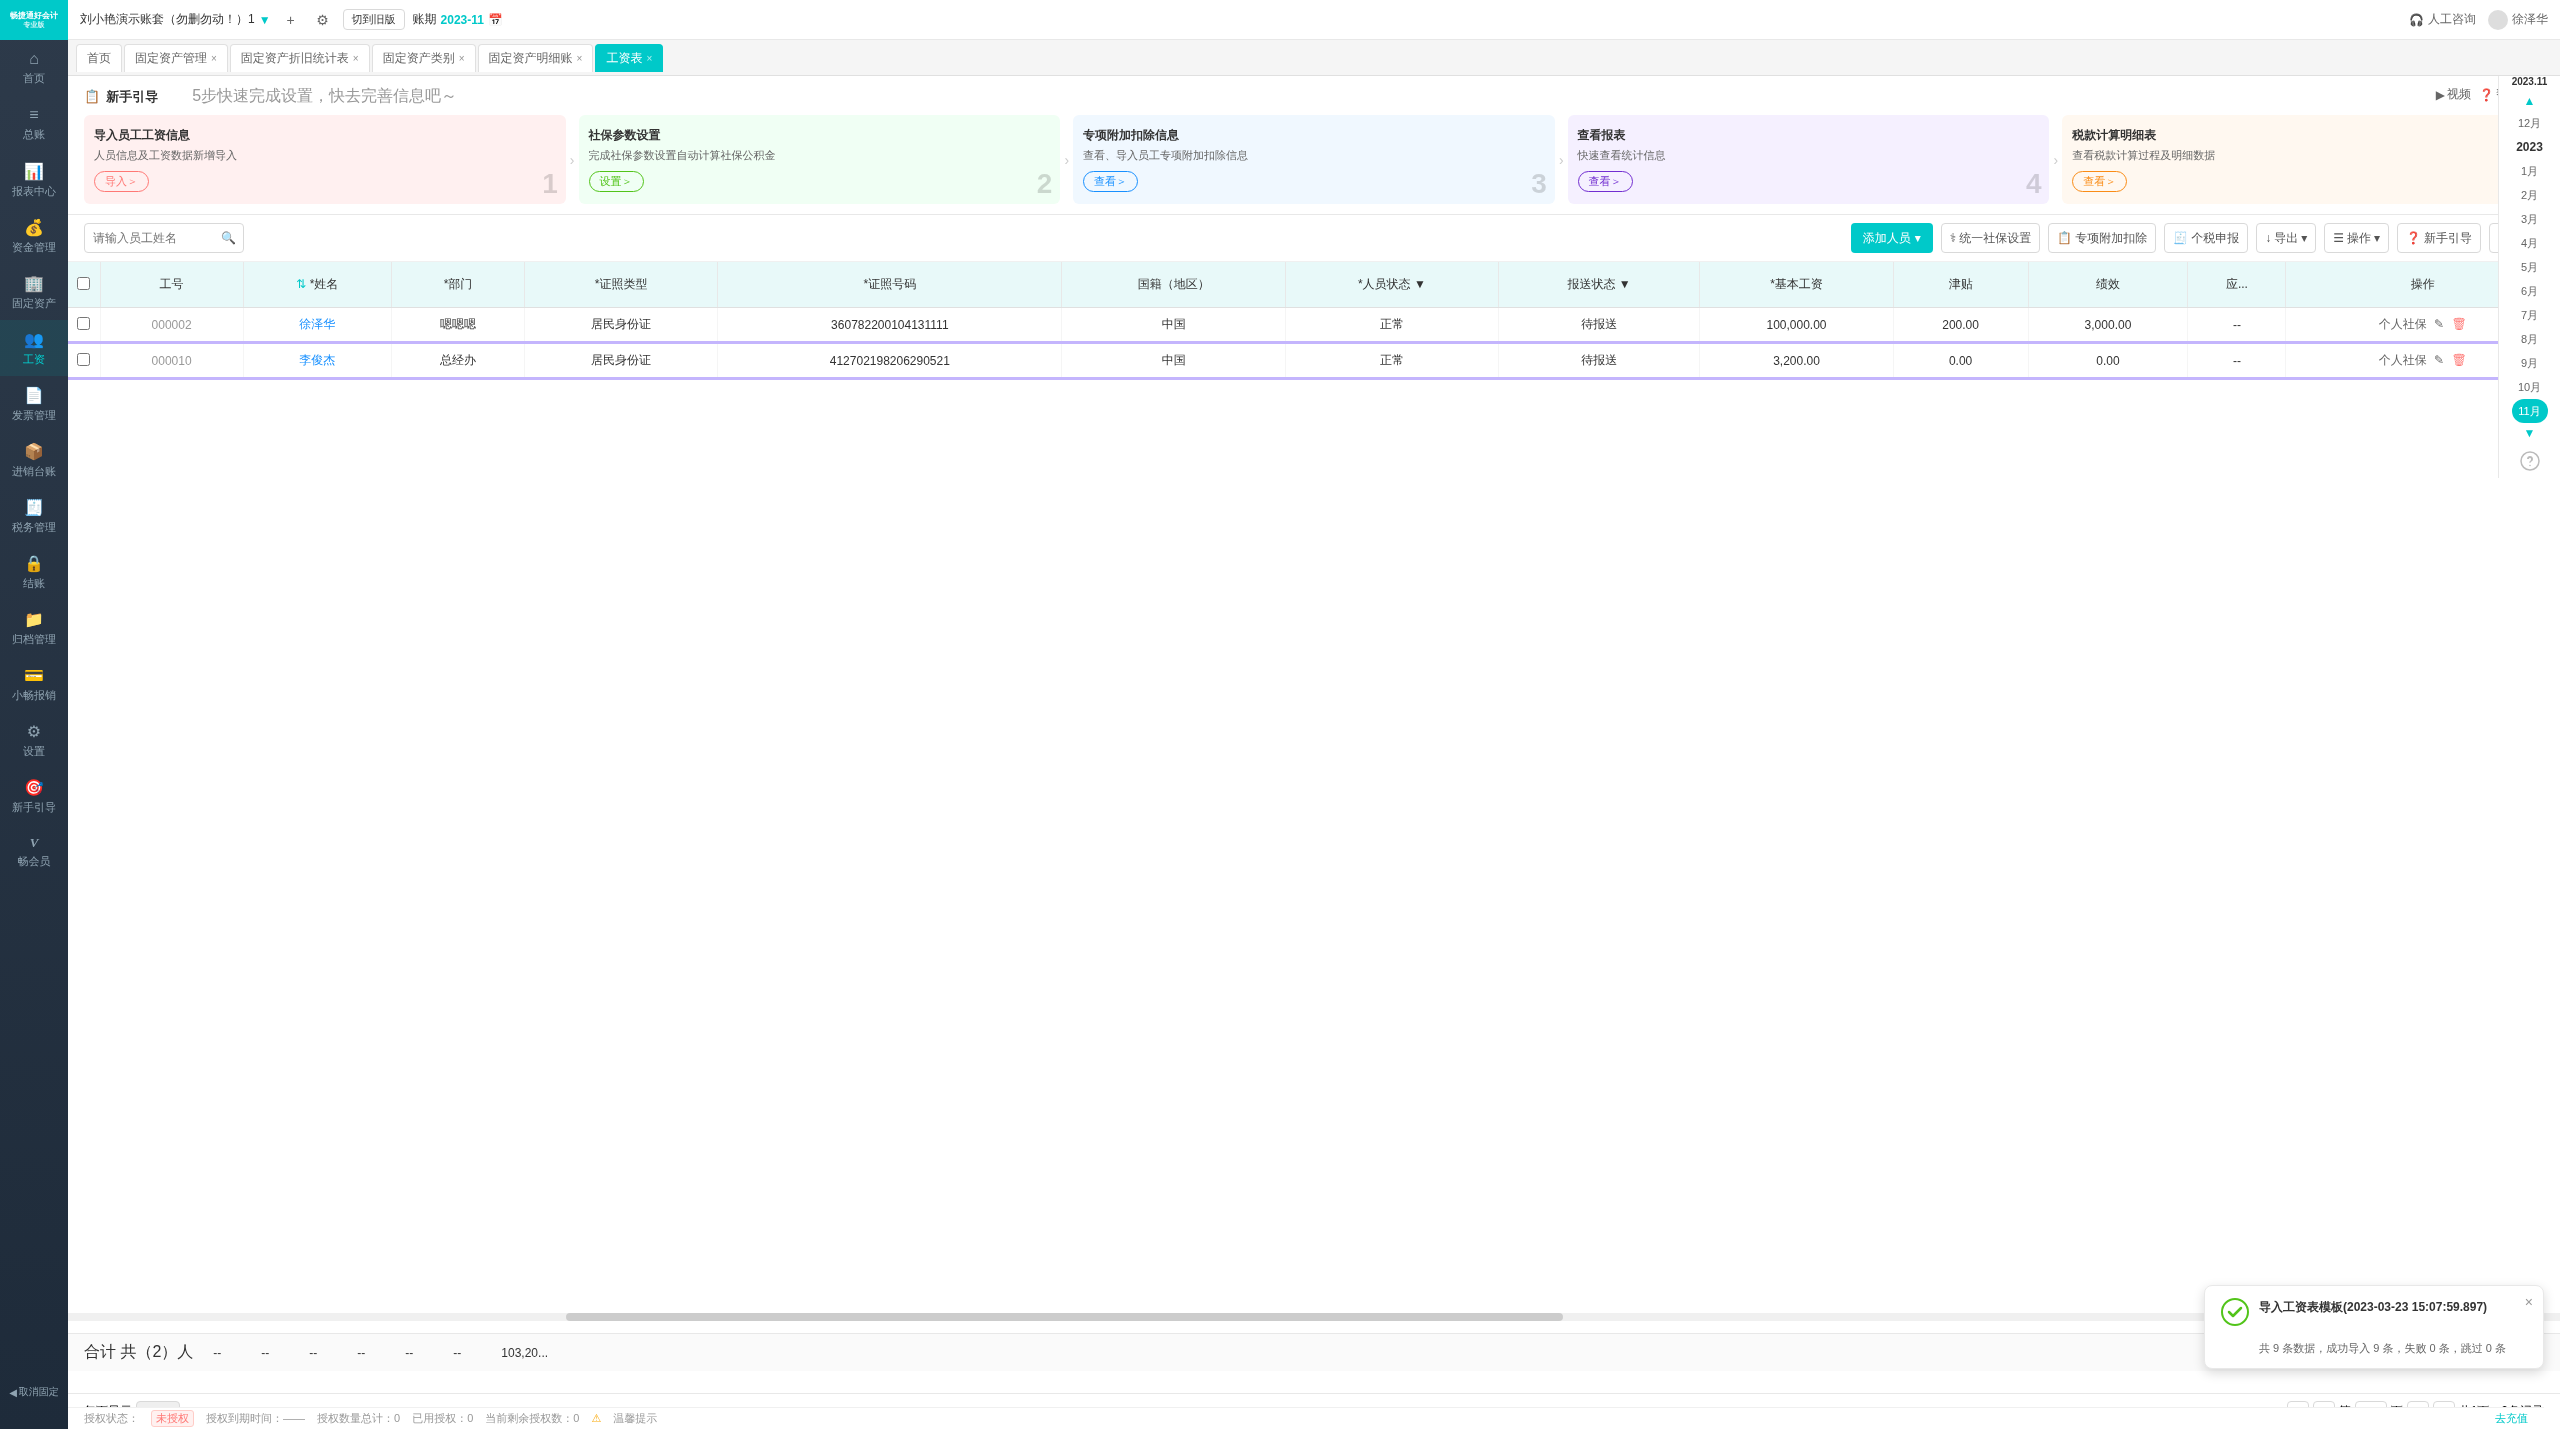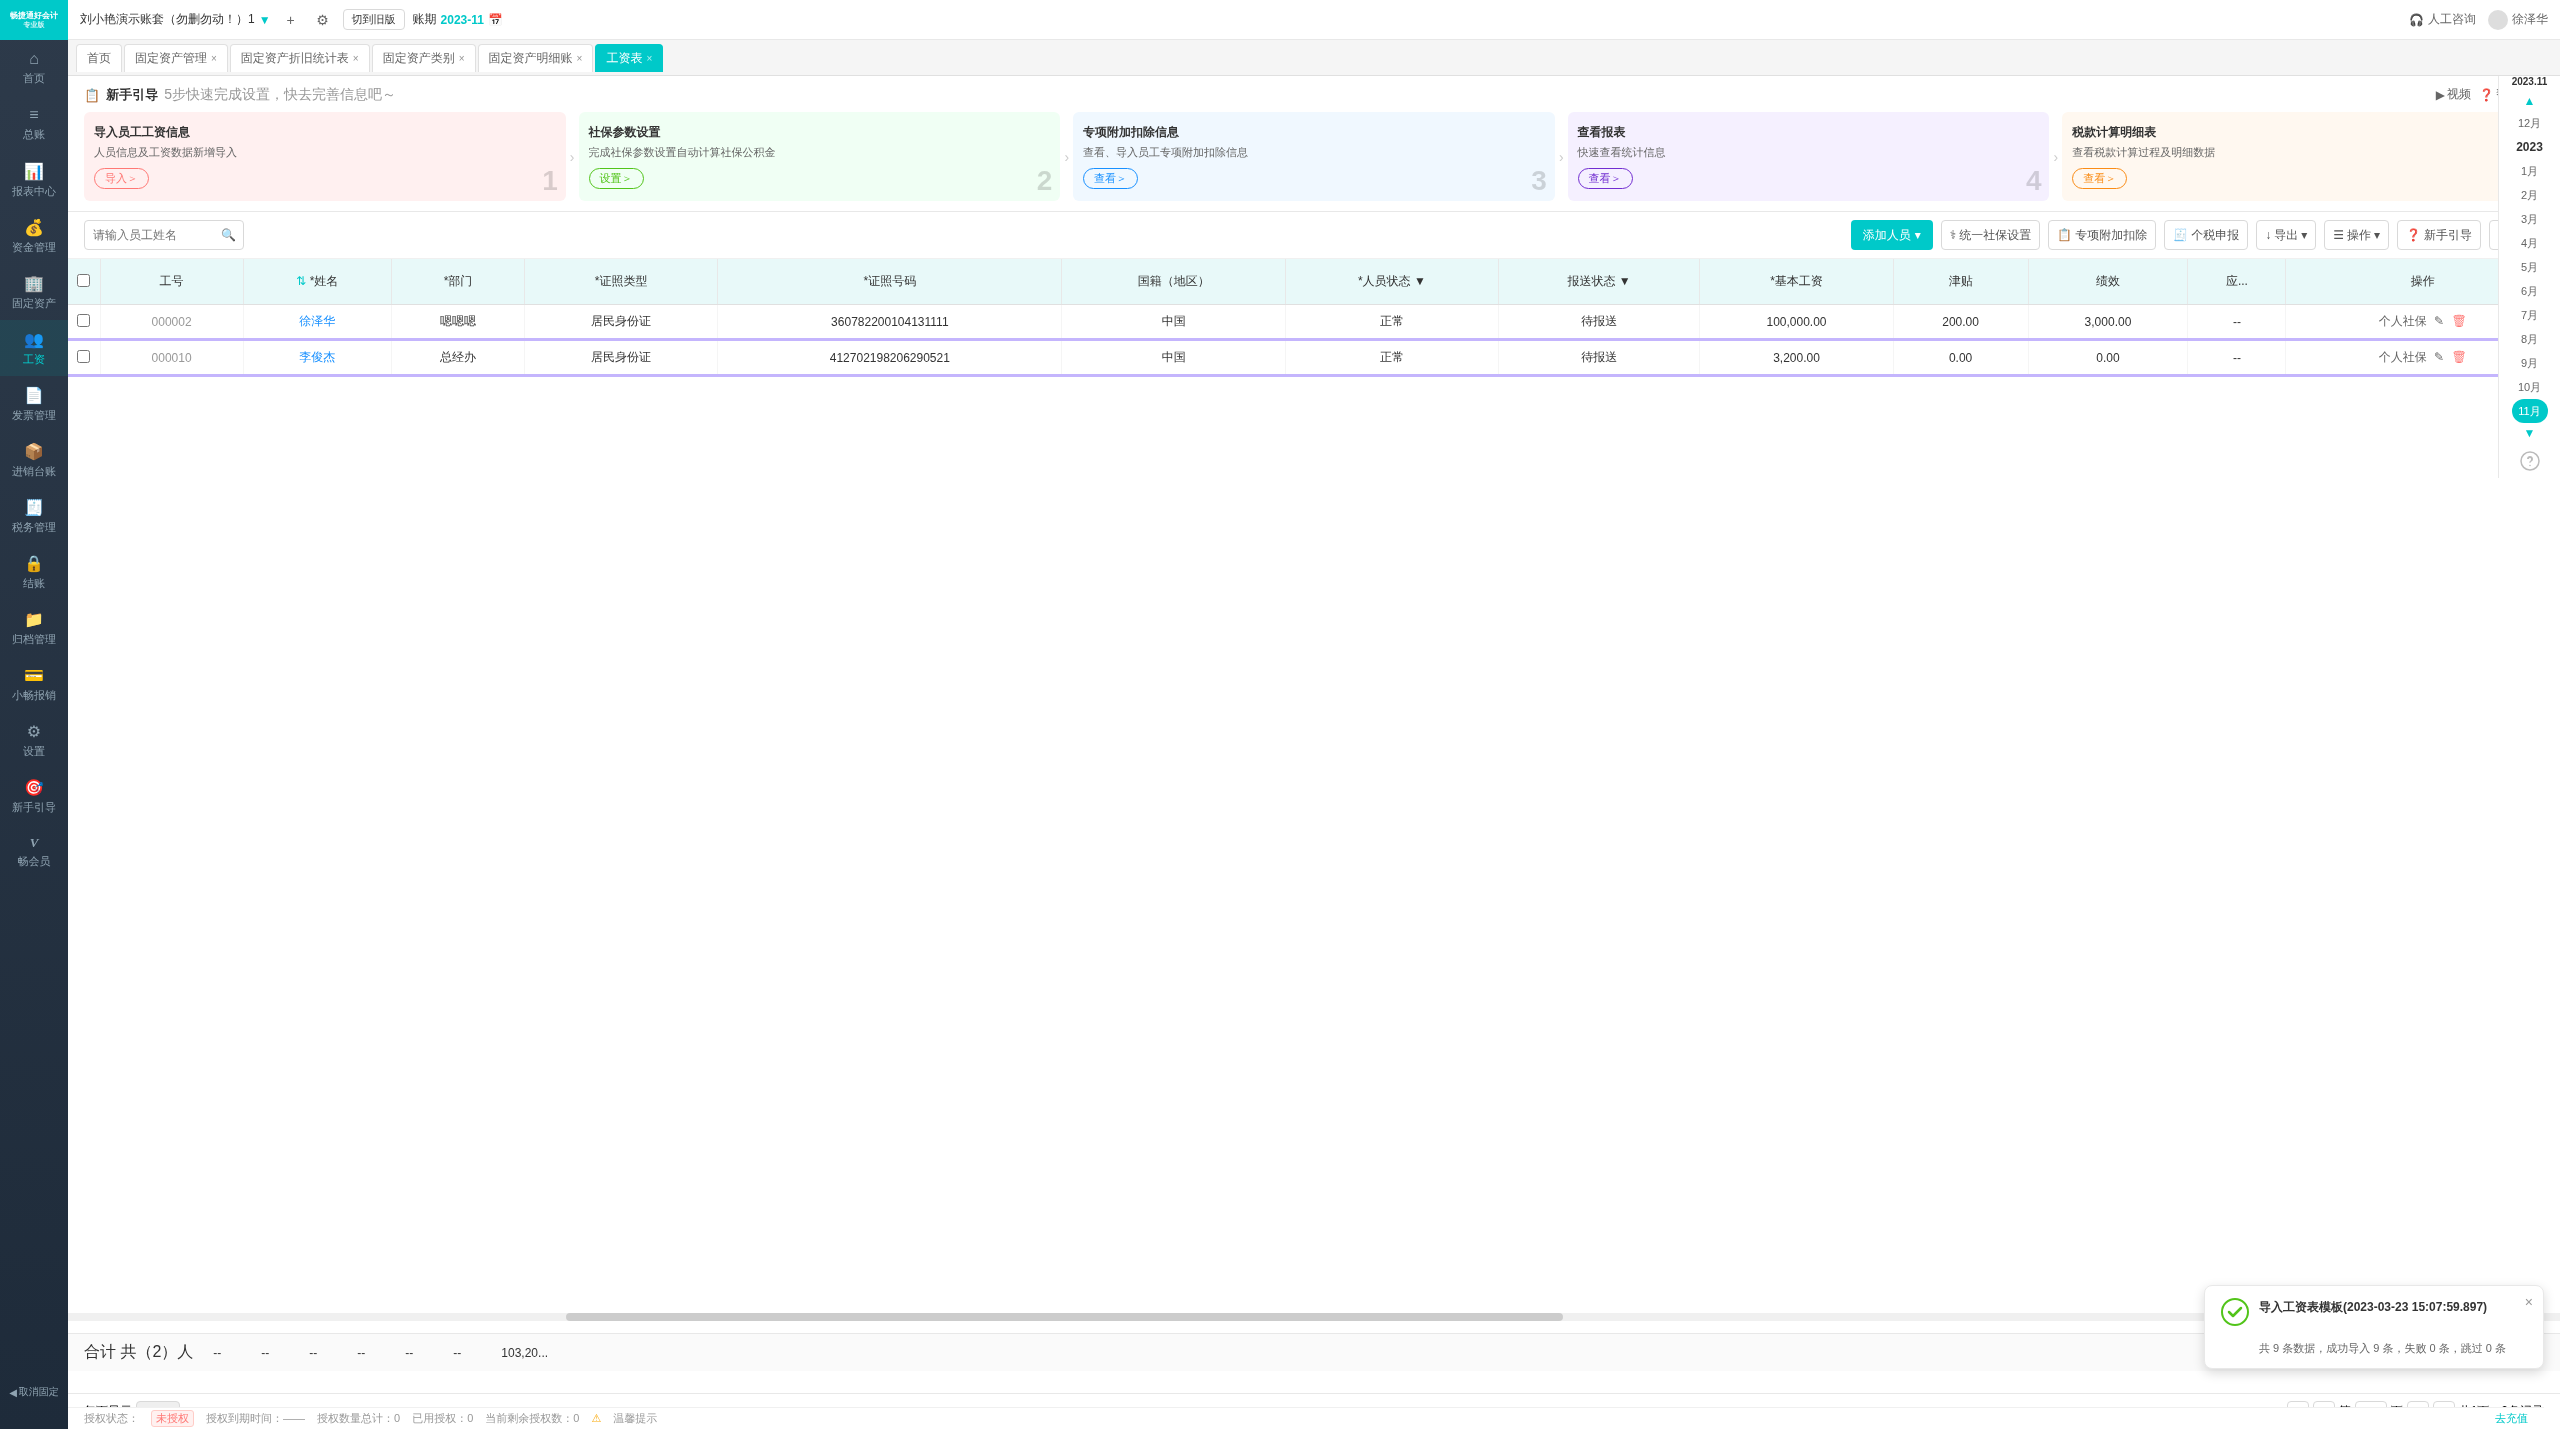--- a/index.html
+++ b/index.html
@@ -75,21 +75,21 @@
 
     
     .guide-panel {
       background: #fff; border-bottom: 1px solid #e8e8e8;
       padding: 10px 16px; position: relative;
     }
     .guide-title {
       font-size: 13px; color: #333; font-weight: bold; display: flex; align-items: center; gap: 6px;
       margin-bottom: 8px;
     }
-    .guide-subtitle { font-size: 14px; color: #999; font-weight: normal; }
+    .guide-subtitle { font-size: 16px; color: #999; font-weight: normal; margin-left: 28px; }
     .guide-close { position: absolute; right: 16px; top: 10px; cursor: pointer; color: #999; }
     .guide-steps { display: flex; align-items: stretch; gap: 0; }
     .guide-step {
       flex: 1; border-radius: 6px; padding: 12px 10px;
       position: relative; display: flex; flex-direction: column; gap: 4px;
     }
     .guide-step-1 { background: #fff0f0; }
     .guide-step-2 { background: #f0fff4; }
     .guide-step-3 { background: #f0f8ff; }
     .guide-step-4 { background: #f5f0ff; }

